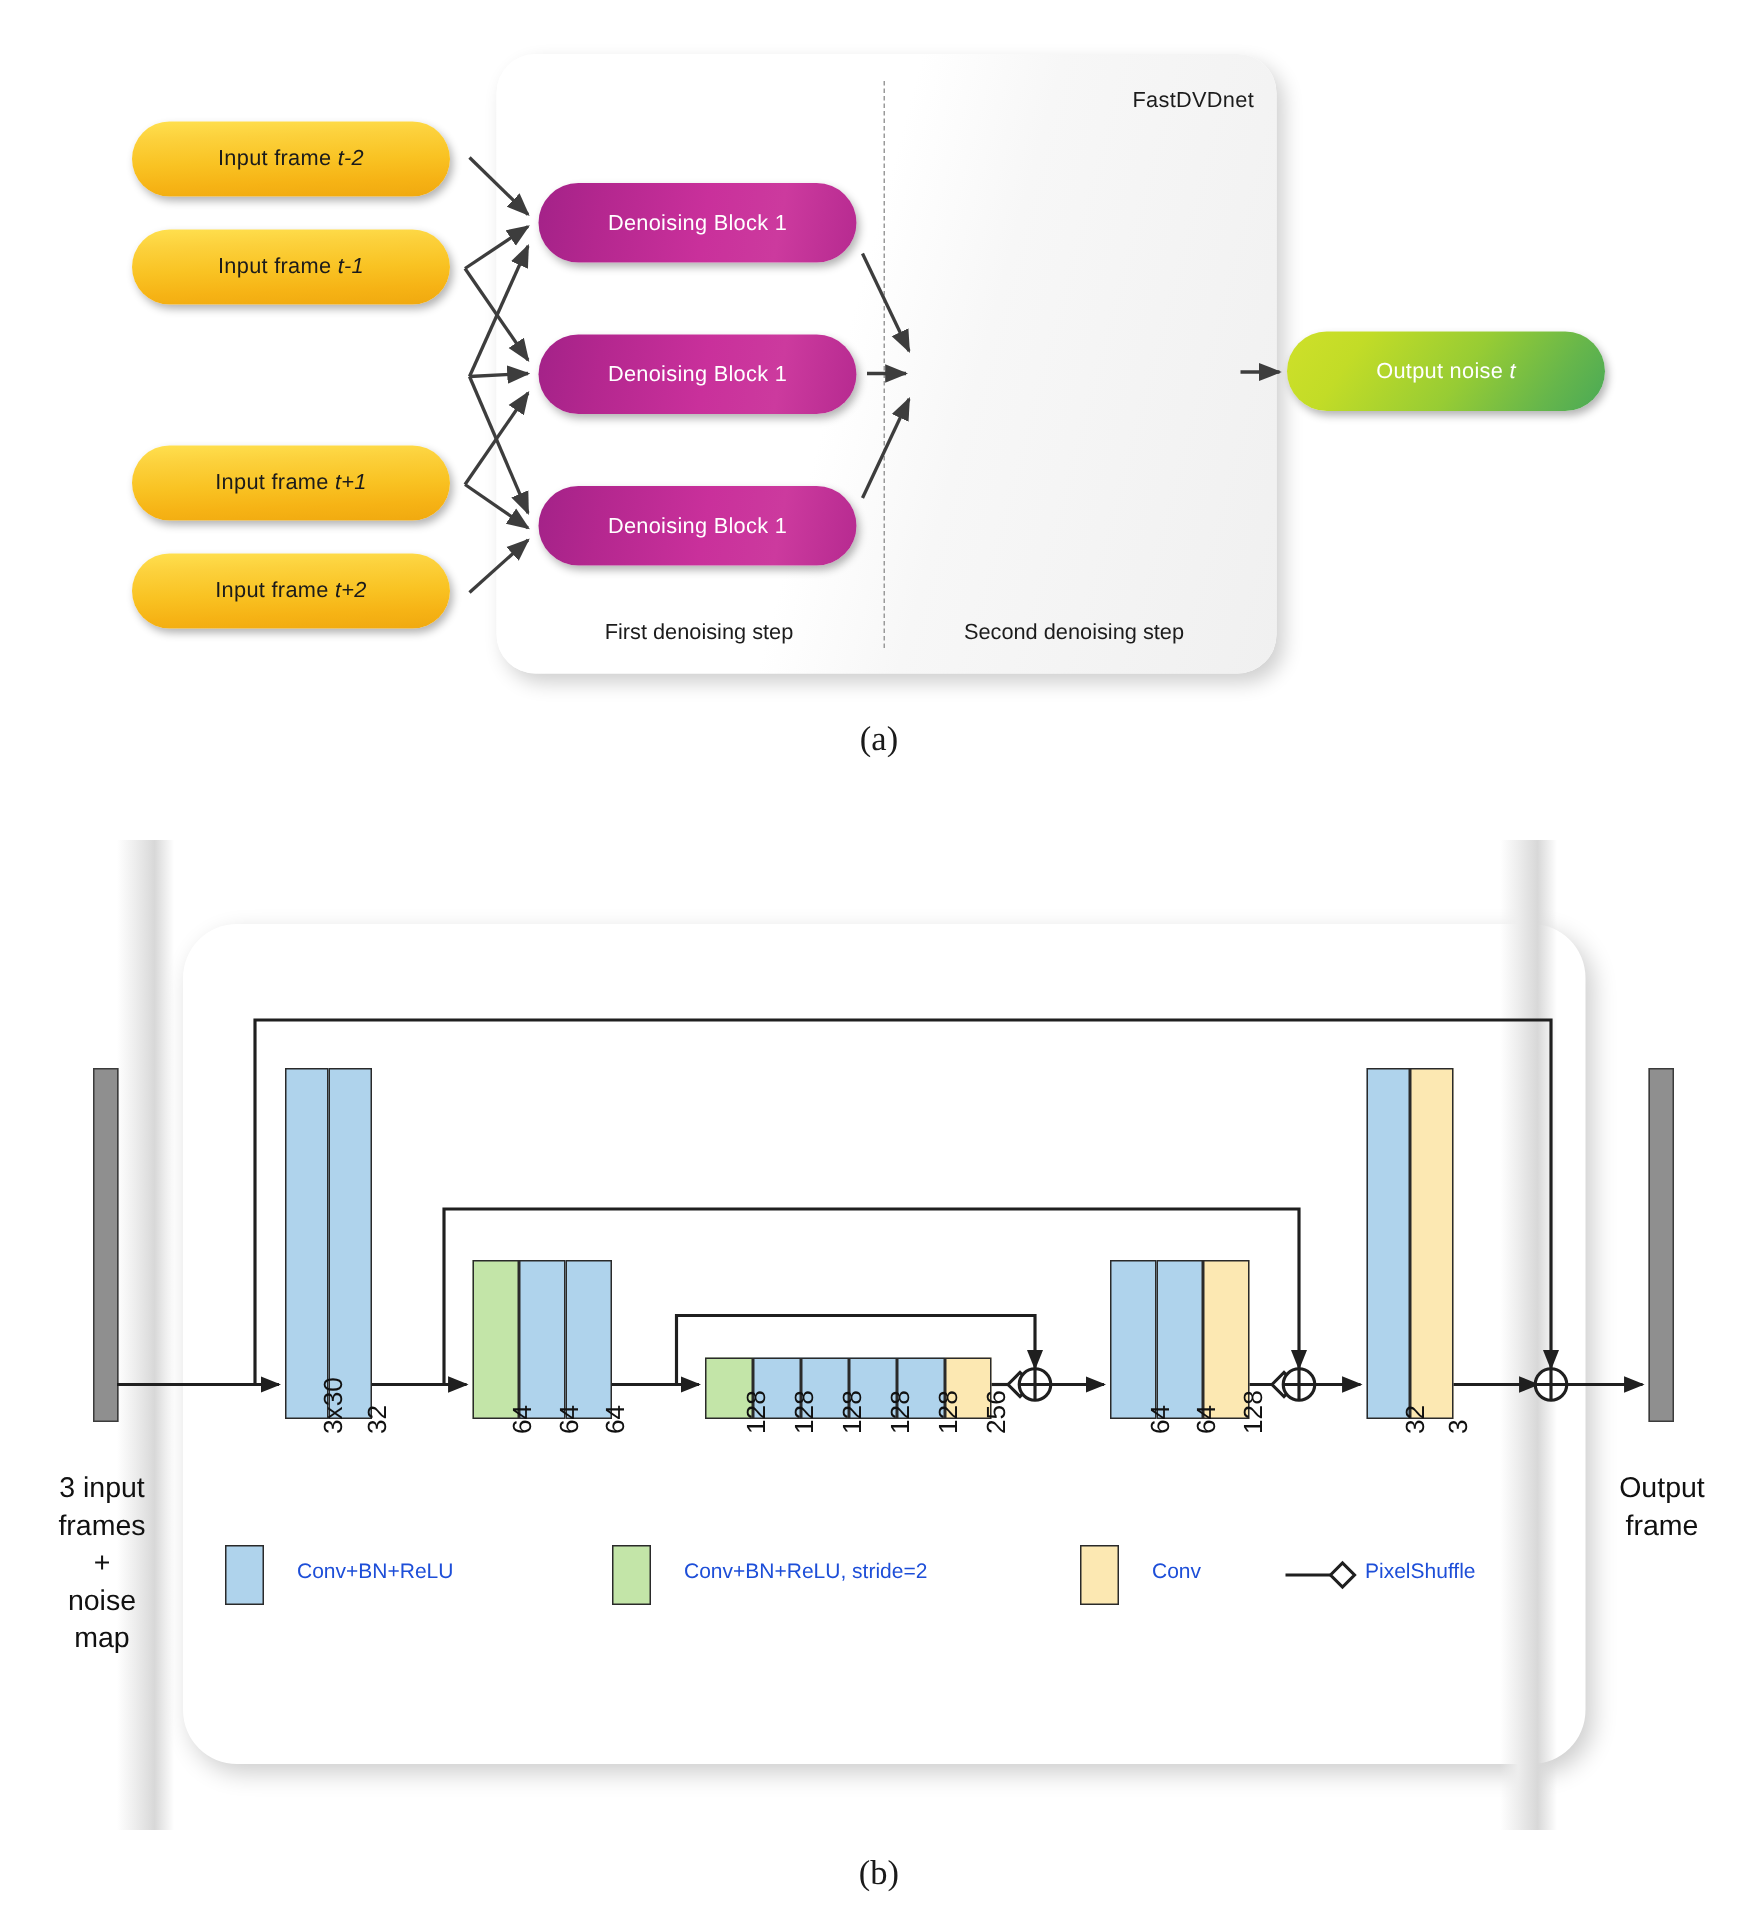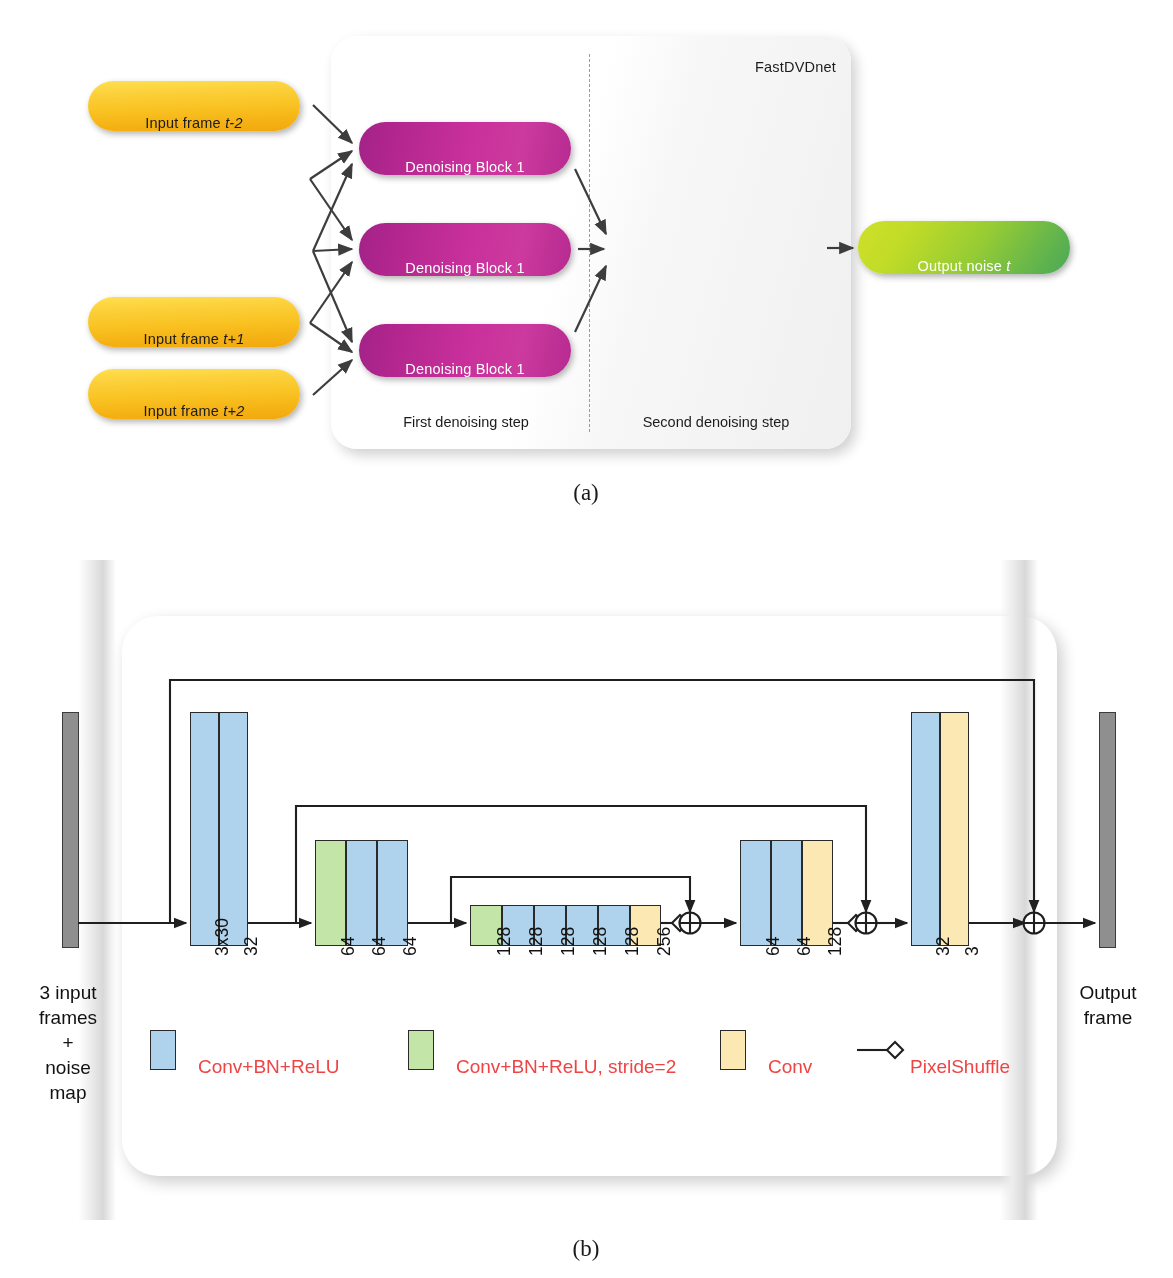--- a/index.html
+++ b/index.html
@@ -21,21 +21,21 @@
   }
   .panel-title{
     position:absolute;left:666px;top:47px;width:170px;text-align:right;
     font-size:14.5px;color:#1c1c1c;letter-spacing:.2px;
   }
   .step-label{
     position:absolute;font-size:14.5px;color:#1c1c1c;text-align:center;
   }
 
   .pill{
-    position:absolute;border-radius:100px;display:flex;align-items:flex-end;
+    position:absolute;border-radius:100px;display:flex;align-items:center;
     justify-content:center;font-size:14.5px;letter-spacing:.2px;
     box-shadow:2px 3px 6px rgba(0,0,0,.30);
   }
   .pill i{font-style:italic;}
   .pill-in{
     width:212px;height:50px;color:#1b1b1b;
     background:linear-gradient(178deg,#ffe04f 0%,#fcd13c 22%,#f9c323 52%,#f6b315 78%,#f0a90f 100%);
   }
   .pill-db1{
     width:212px;height:53px;color:#ffffff;
@@ -72,34 +72,37 @@
   }
   .c-blue{background:#afd3ec;}
   .c-green{background:#c3e5a8;}
   .c-yellow{background:#fce8b2;}
   .vlabel{
     position:absolute;font-size:17.5px;color:#111;
     transform:rotate(-90deg);transform-origin:left top;white-space:nowrap;
   }
   .legend{position:absolute;left:150px;top:470px;width:800px;height:46px;}
   .lg-sw{position:absolute;width:26px;height:40px;border:1.6px solid #2a2a2a;box-sizing:border-box;}
-  .lg-tx{position:absolute;font-size:19px;color:#ef4444;white-space:nowrap;top:26px;}
+  .lg-tx{position:absolute;font-size:14px;color:#1d4ed8;white-space:nowrap;top:9px;}
   svg.ov{position:absolute;left:0;top:0;overflow:visible;}
 </style>
 </head>
 <body>
 
 <div id="fig-a">
 
   <div class="fastdvd-panel"></div>
   <div class="dashed-div"></div>
   <div class="panel-title">FastDVDnet</div>
 
   <div class="pill pill-in" style="left:88px;top:69px;">
     <span><span>Input frame </span><i>t-2</i></span>
+  </div>
+  <div class="pill pill-in" style="left:88px;top:141px;">
+    <span><span>Input frame </span><i>t-1</i></span>
   </div>
   <div class="pill pill-in" style="left:88px;top:285px;">
     <span><span>Input frame </span><i>t+1</i></span>
   </div>
   <div class="pill pill-in" style="left:88px;top:357px;">
     <span><span>Input frame </span><i>t+2</i></span>
   </div>
 
   <div class="pill pill-db1" style="left:359px;top:110px;">
     <span>Denoising Block 1</span>

